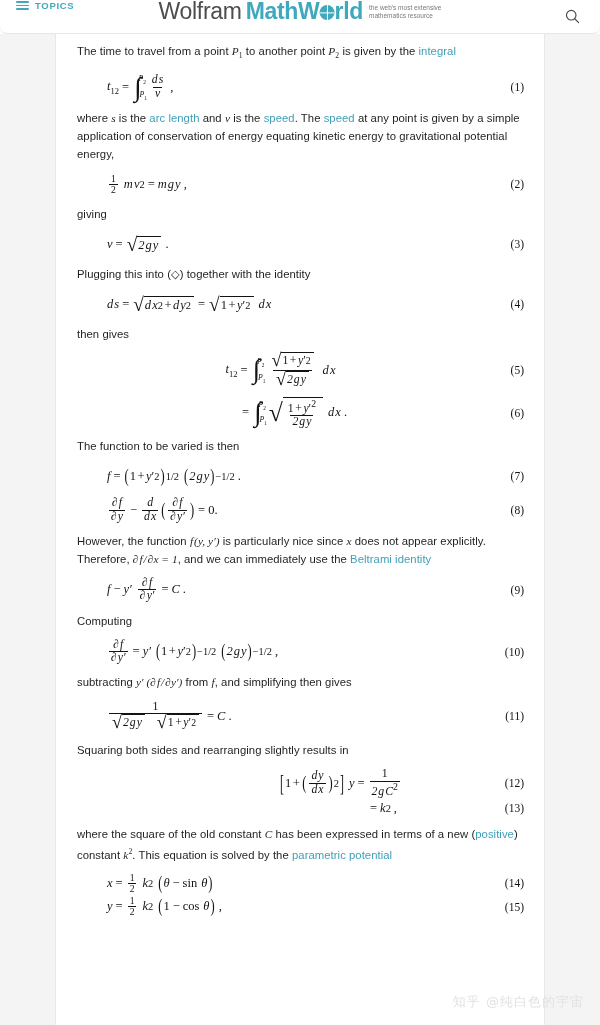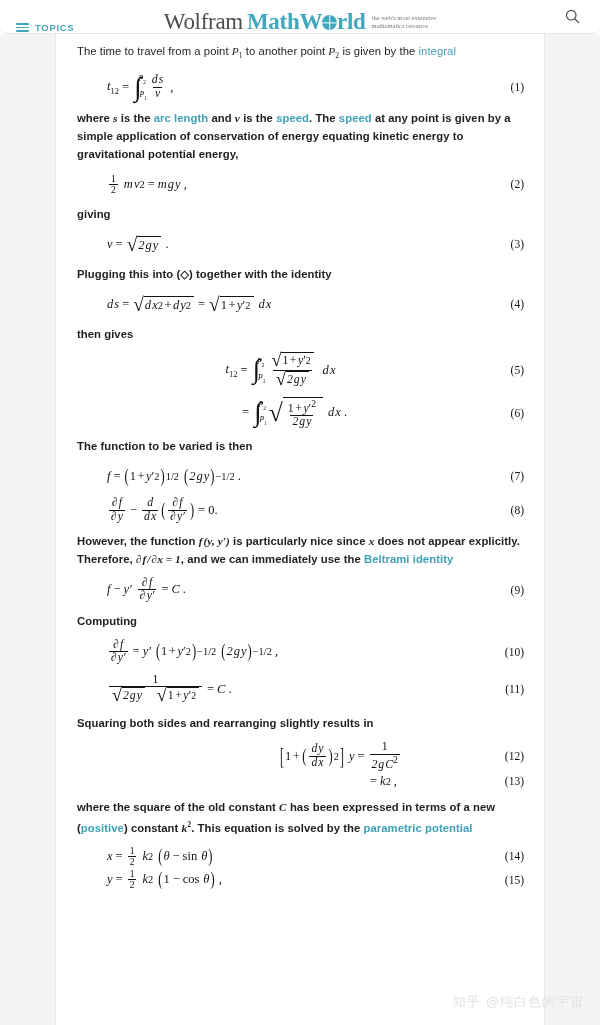--- a/index.html
+++ b/index.html
@@ -12,21 +12,21 @@
   }
 
   
   .site-header {
     position: relative;
     height: 34px;
     width: 600px;
     background: #ffffff;
     border-bottom: 1px solid #e6e6e6;
     display: flex;
-    align-items: flex-end;
+    align-items: flex-start;
     border-radius: 7px;
   }
   .topics-btn {
     display: flex;
     align-items: center;
     gap: 6px;
     margin-left: 16px;
     cursor: pointer;
     user-select: none;
   }
@@ -48,21 +48,20 @@
   }
 
   .logo-wrap {
     position: absolute;
     left: 50%;
     transform: translateX(-50%);
     display: flex;
     align-items: flex-end;
     gap: 6px;
     white-space: nowrap;
-    font-family: Liberation Serif, serif;
   }
   .logo-main {
     font-size: 23px;
     line-height: 1;
     letter-spacing: -0.3px;
   }
   .logo-wolfram { color: #4d4d4d; font-weight: normal; }
   .logo-math { color: #3fa8bd; font-weight: bold; }
   .logo-w { color: #3fa8bd; font-weight: bold; }
   .logo-globe {
@@ -125,21 +124,21 @@
     overflow: hidden;
   }
 
   p.para {
     margin: 0 0 0 0;
     font-size: 11.3px;
     line-height: 18px;
     color: #1f1f1f;
     letter-spacing: 0.05px;
   }
-  p.para.gap { margin-top: 0; font-weight: bold; }
+  p.para.gap { margin-top: 0; }
   a.link { color: #3fa0b8; text-decoration: none; cursor: pointer; }
 
   
   .mi { font-family: "Liberation Serif", serif; font-style: italic; }
   .mn { font-family: "Liberation Serif", serif; font-style: normal; }
   .mi sub, .mi sup { font-size: 0.68em; font-style: italic; }
   sup.num, sub.num { font-style: normal; }
 
   
   .eqrow {
@@ -535,20 +534,21 @@
         <span class="sp"></span>
           <span class="midpar">(</span>
           <span class="mi">2 g y</span>
           <span class="midpar">)</span>
           <sup class="num">−1/2</sup>
           <span class="op">,</span>
       </span>
       <span class="eqnum">(10)</span>
     </div>
 
+    <p class="para gap"><span>subtracting </span><span class="mi">y′ (∂ f / ∂y′)</span><span> from </span><span class="mi">f</span><span>, and simplifying then gives</span></p>
 
     <div class="eqrow indent" style="min-height:32px;">
       <span class="eqbody">
         <span class="frac">
           <span class="nu mn">1</span>
           <span class="de">
             <span class="rad med">
                 <span class="rsym">√</span>
                 <span class="rbody mi">2 g y</span>
               </span>

